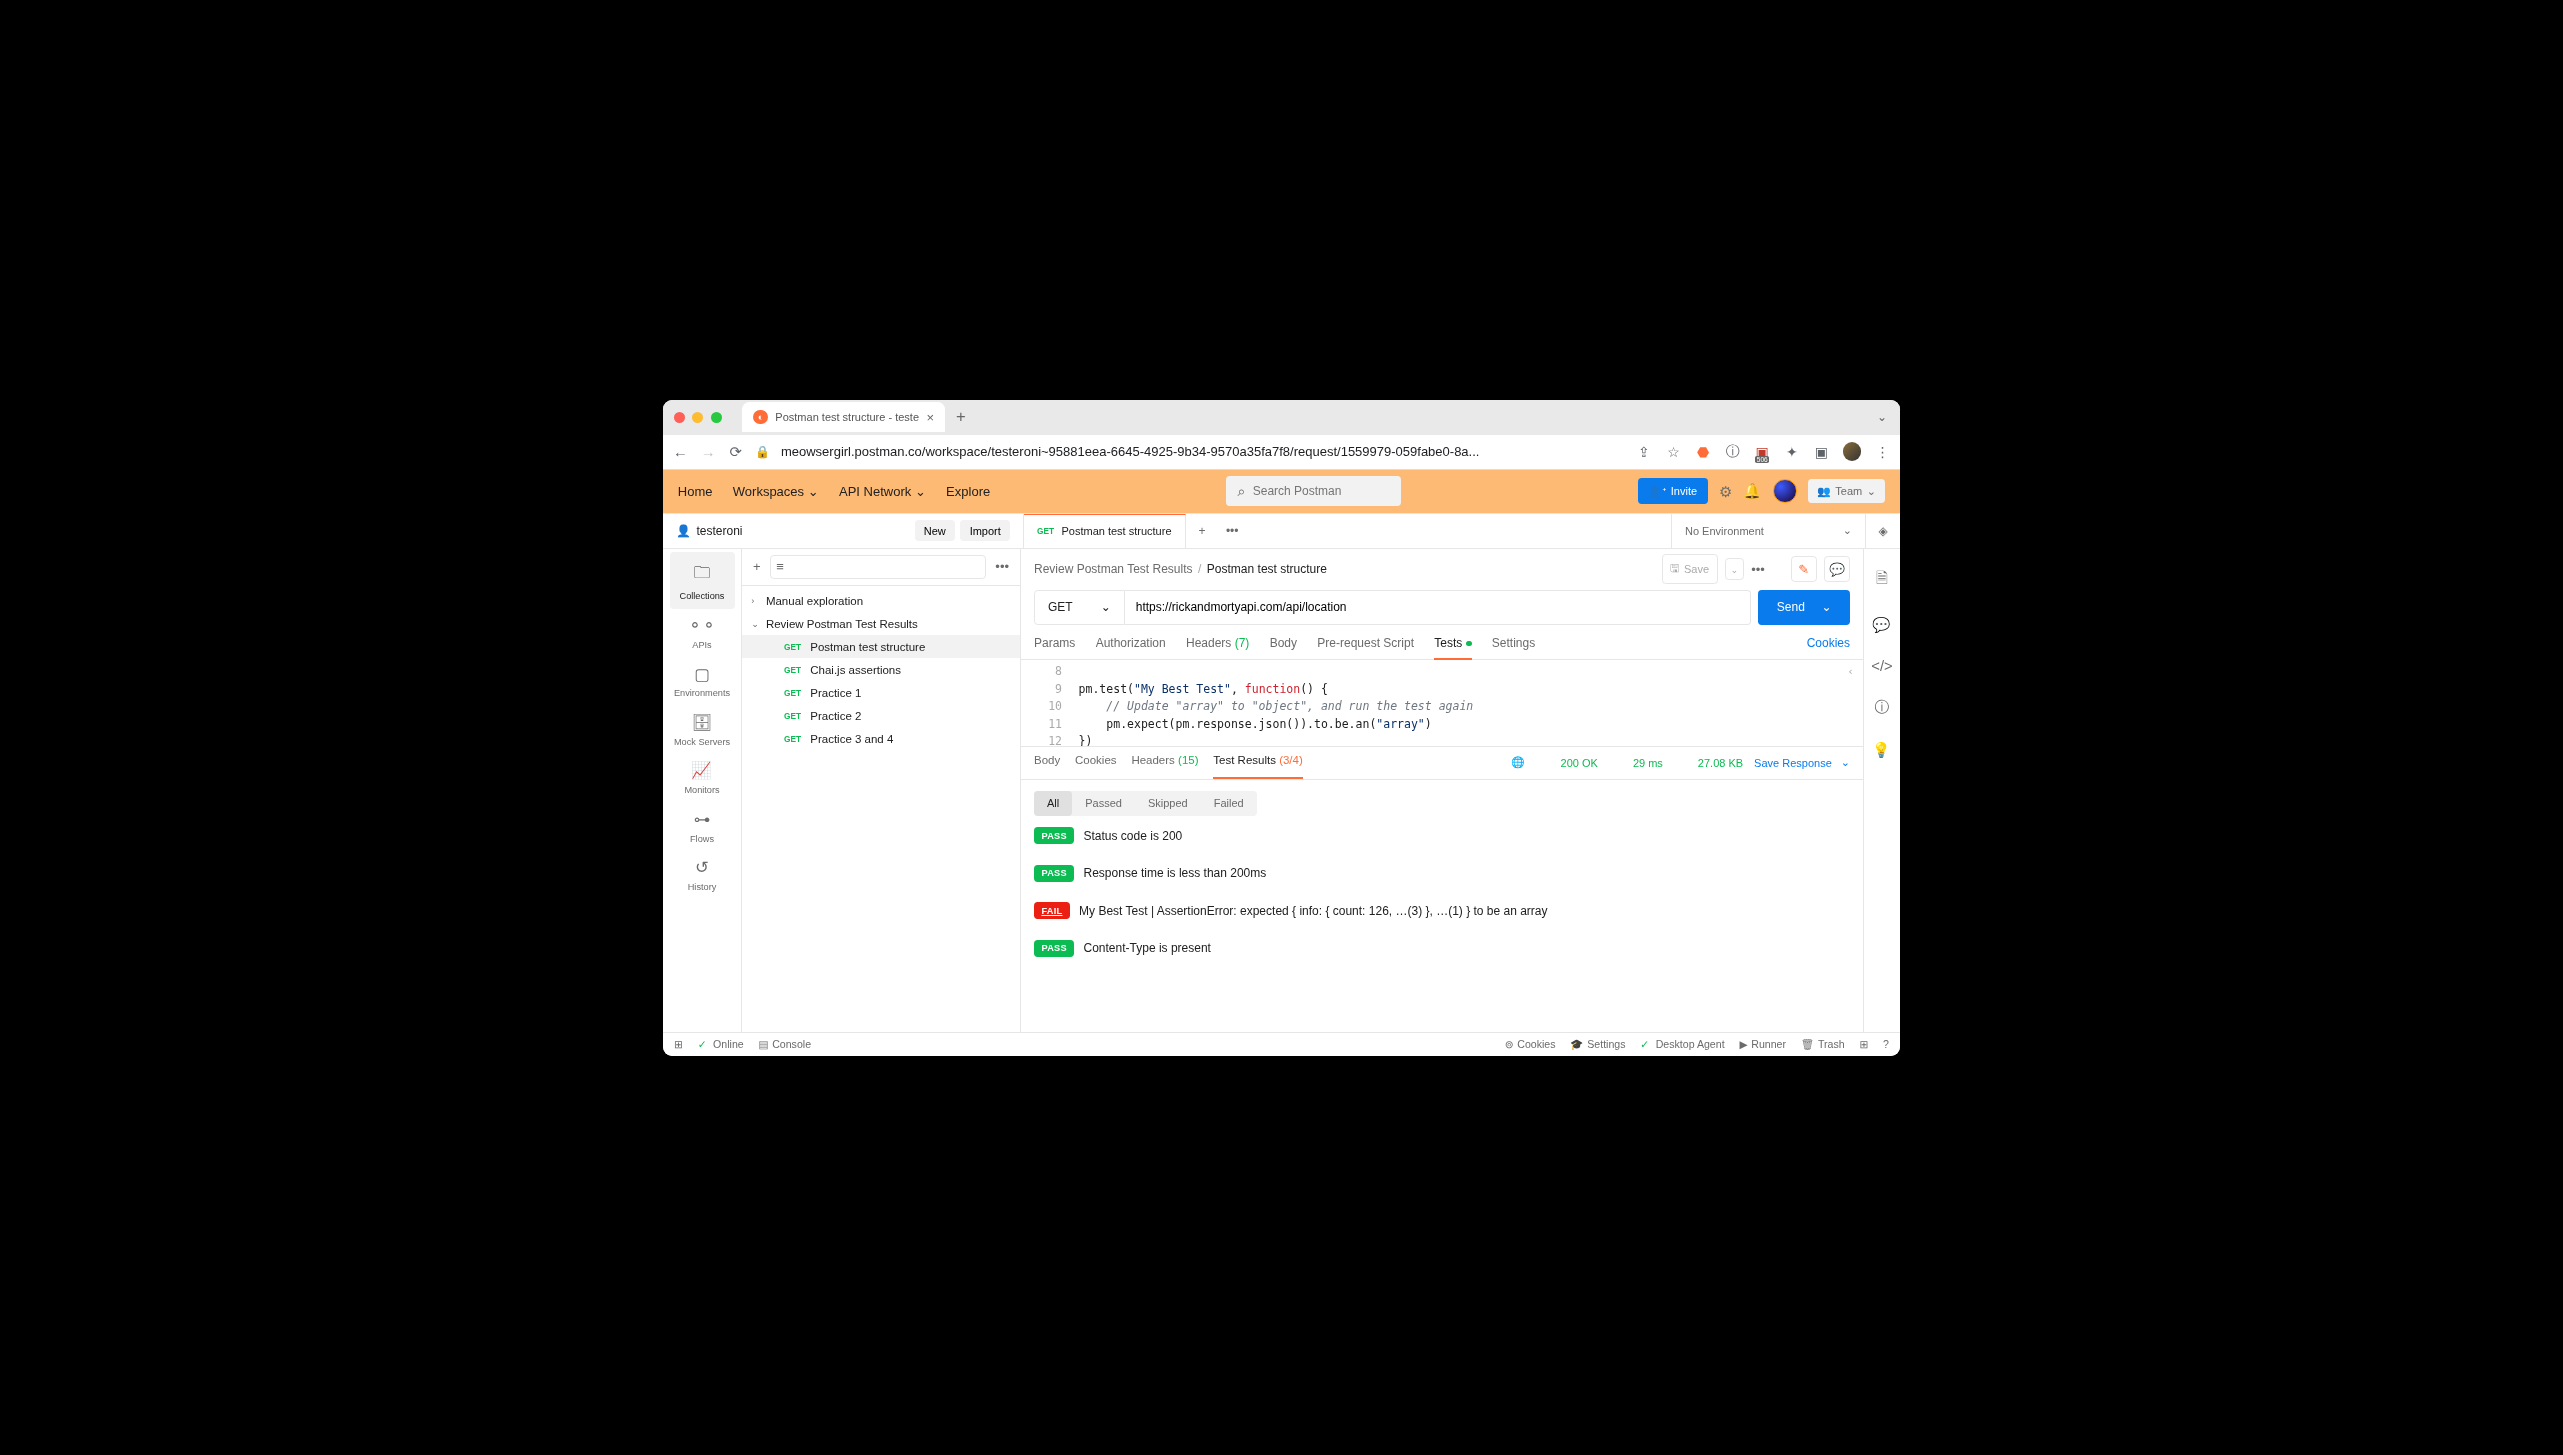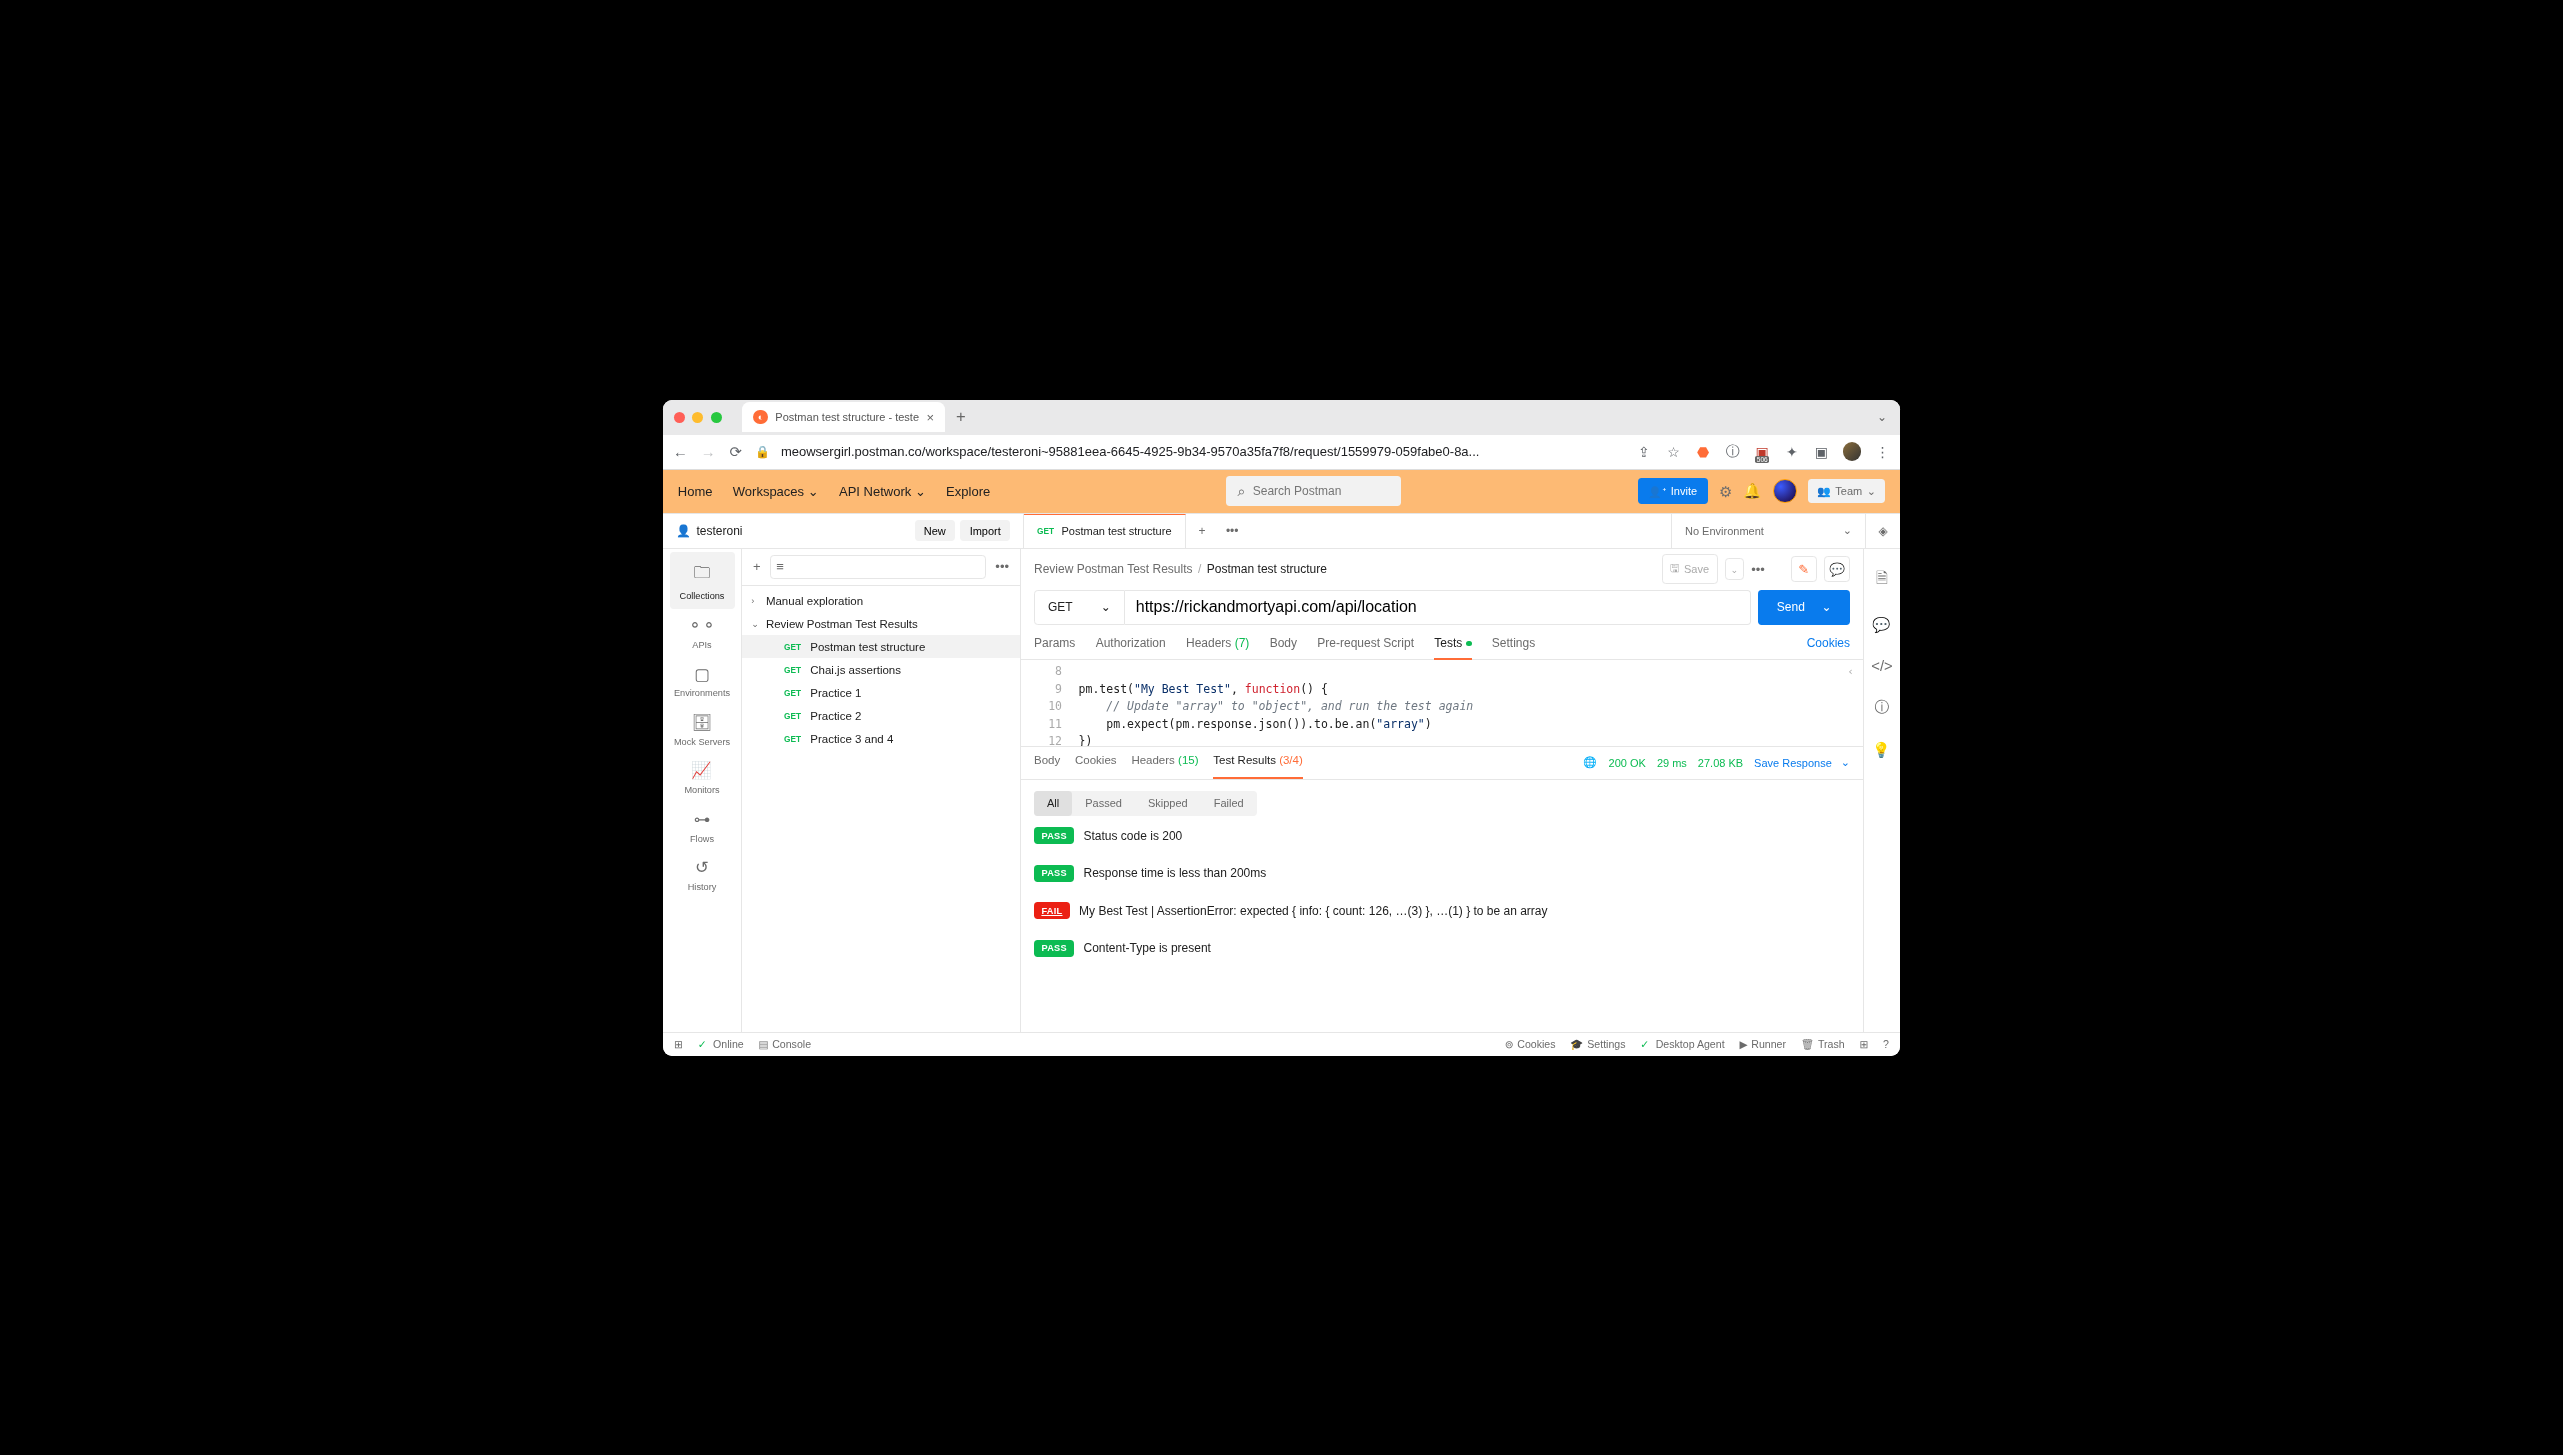--- a/index.html
+++ b/index.html
@@ -82,21 +82,21 @@
 .bc-sep { margin: 0 5.5px; color: #aaa; }
 .bc-cur { color: #212121; font-weight: 500; }
 .bc-right { margin-left: auto; display: flex; align-items: center; gap: 7.4px; }
 .save-btn { display: flex; align-items: center; gap: 4.6px; border: 0.9px solid #e6e6e6; border-radius: 3.7px; padding: 4.6px 7.4px; color: #aaa; font-size: 11px; background: #fff; }
 .chev-btn { border: 0.9px solid #e6e6e6; border-radius: 3.7px; padding: 4.6px 4.6px; color: #aaa; font-size: 9.2px; background: #fff; }
 .icon-sq { width: 26px; height: 26px; border: 0.9px solid #e6e6e6; border-radius: 3.7px; display: flex; align-items: center; justify-content: center; color: #6b6b6b; font-size: 13px; }
 .icon-sq.orange { color: #ff6c37; }
 
 .req-row { display: flex; align-items: center; padding: 0 13px; gap: 7.4px; }
 .method-sel { display: flex; align-items: center; border: 0.9px solid #e6e6e6; border-radius: 3.7px 0 0 3.7px; height: 35px; padding: 0 13px; gap: 28px; font-size: 12px; font-weight: 500; }
-.url-input { flex: 1; border: 0.9px solid #e6e6e6; border-left: none; border-radius: 0 3.7px 3.7px 0; height: 35px; padding: 0 11px; font-size: 16px; outline: none; margin-left: -7.4px; }
+.url-input { flex: 1; border: 0.9px solid #e6e6e6; border-left: none; border-radius: 0 3.7px 3.7px 0; height: 35px; padding: 0 11px; font-size: 12px; outline: none; margin-left: -7.4px; }
 .send-btn { background: #097bed; color: #fff; border: none; border-radius: 3.7px; height: 35px; padding: 0 18.5px; font-size: 12px; font-weight: 500; display: flex; align-items: center; gap: 16.6px; cursor: pointer; }
 
 .req-tabs { display: flex; align-items: center; padding: 11px 13px 0 13px; gap: 20.3px; font-size: 12px; color: #6b6b6b; border-bottom: 0.9px solid #e6e6e6; position: relative; }
 .req-tab-item { padding-bottom: 9.2px; cursor: pointer; position: relative; }
 .req-tab-item.active { color: #212121; }
 .req-tab-item.active::after { content: ''; position: absolute; bottom: -0.9px; left: 0; right: 0; height: 1.8px; background: #ff6c37; }
 .dot-ind { display: inline-block; width: 5.5px; height: 5.5px; background: #0cbb52; border-radius: 50%; margin-left: 3.7px; vertical-align: middle; }
 .count-g { color: #0cbb52; }
 .cookies-link { position: absolute; right: 13px; color: #097bed; cursor: pointer; padding-bottom: 9.2px; }
 
@@ -106,21 +106,21 @@
 .code { white-space: pre; }
 .kw { color: #cf222e; } .str { color: #0a3069; } .com { color: #6e7781; font-style: italic; }
 .code-chev { position: absolute; right: 9.2px; top: 5.5px; color: #aaa; font-size: 11px; }
 
 .resp-tabs { display: flex; align-items: center; padding: 7.4px 13px; gap: 14.8px; font-size: 11.5px; color: #6b6b6b; border-bottom: 0.9px solid #e6e6e6; }
 .resp-tab-item { padding-bottom: 5.5px; cursor: pointer; position: relative; }
 .resp-tab-item.active { color: #212121; }
 .resp-tab-item.active::after { content: ''; position: absolute; bottom: -7.4px; left: 0; right: 0; height: 1.8px; background: #ff6c37; }
 .ct-o { color: #ff6c37; }
 .resp-meta { margin-left: auto; display: flex; align-items: center; gap: 11px; font-size: 11px; }
-.meta-ok { color: #0cbb52; }
+.meta-ok { color: #0cbb52; margin-left: 24px; }
 .save-resp { color: #097bed; display: flex; align-items: center; gap: 9px; cursor: pointer; }
 
 .filter-row { display: flex; padding: 11px 13px 0 13px; }
 .filter-group { display: flex; background: #f2f2f2; border-radius: 3.7px; }
 .filter-btn { border: none; background: transparent; padding: 6.5px 13px; font-size: 11px; cursor: pointer; border-radius: 3.7px; color: #6b6b6b; }
 .filter-btn.active { background: #e0e0e0; color: #212121; }
 
 .results { padding: 5.5px 13px; display: flex; flex-direction: column; gap: 9.2px; }
 .result-row { display: flex; align-items: center; gap: 9.2px; font-size: 12px; padding: 5.5px 0; }
 .badge { font-size: 9.2px; font-weight: 600; padding: 3.7px 7.4px; border-radius: 3.7px; color: #fff; letter-spacing: 0.3px; }

